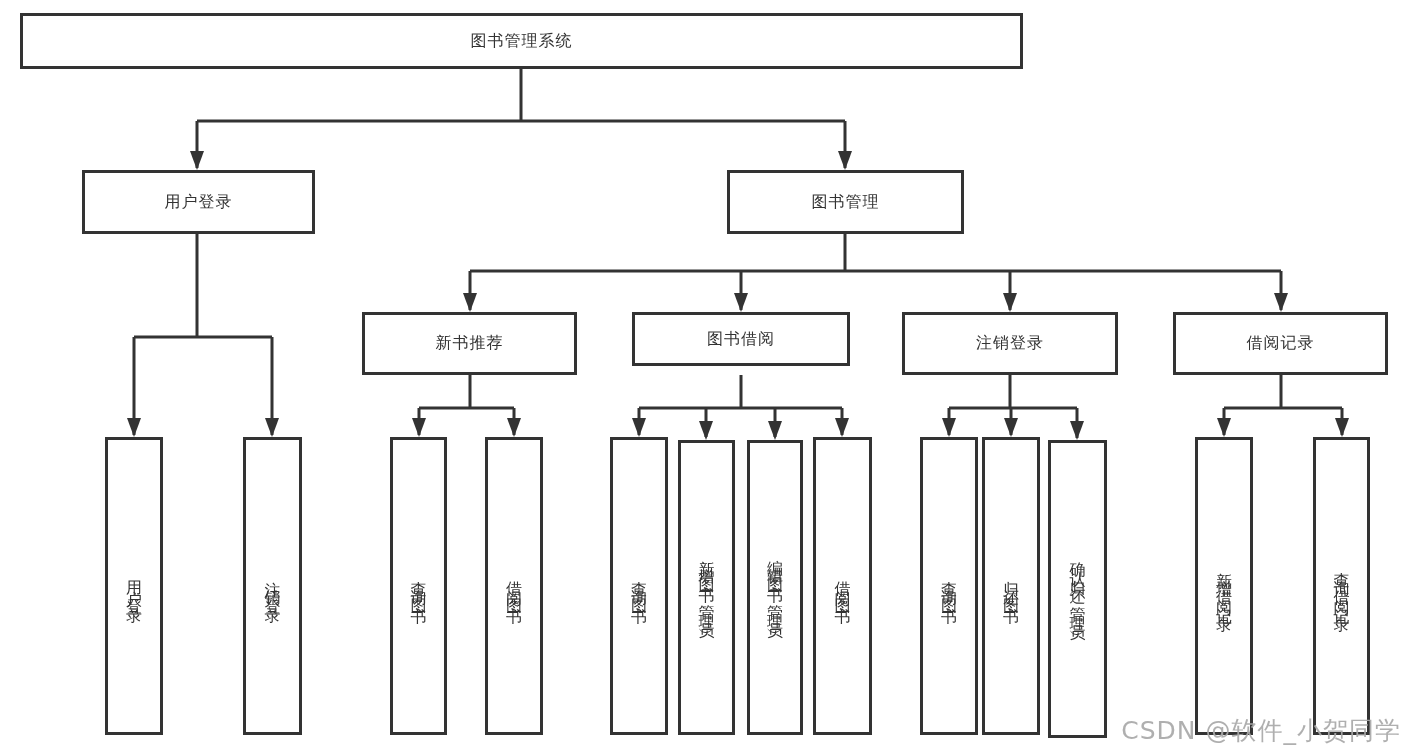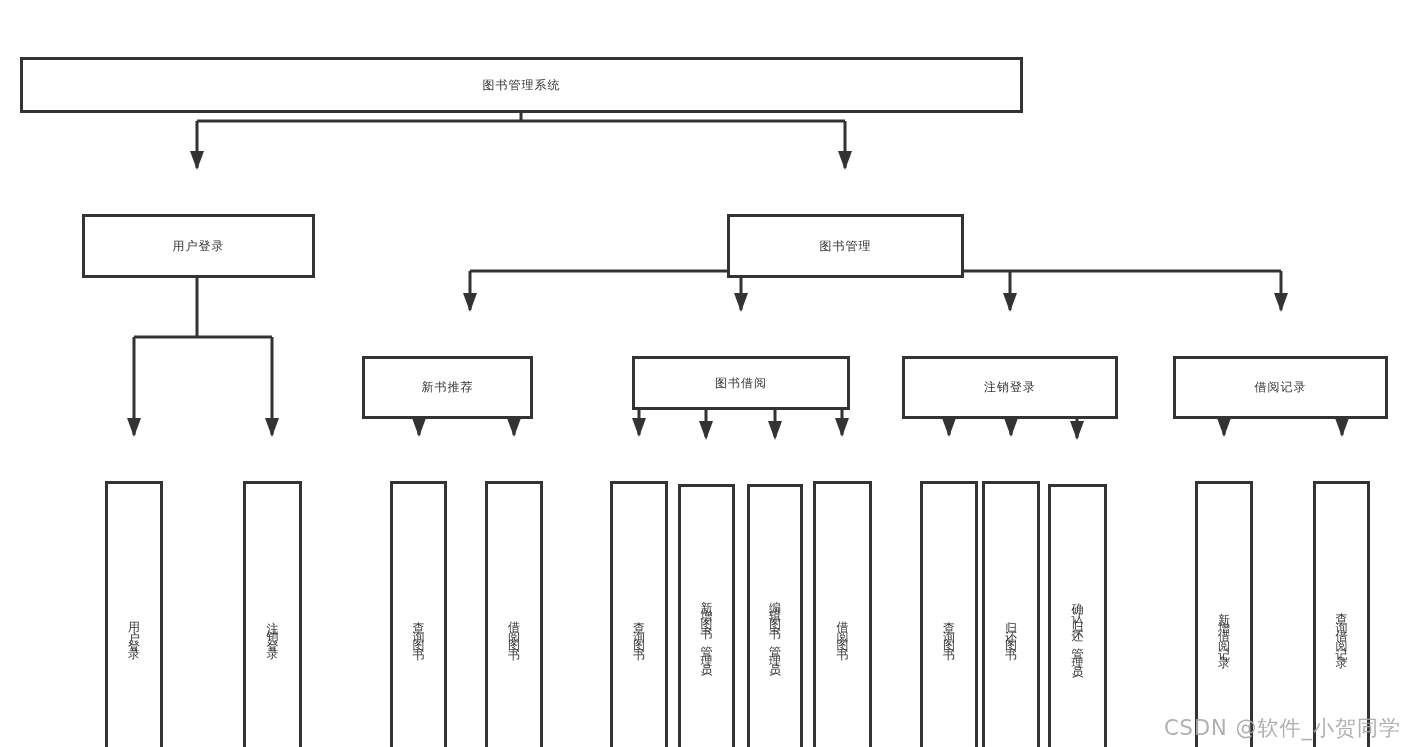--- a/index.html
+++ b/index.html
@@ -30,40 +30,39 @@
   .node {
     position: absolute;
     box-sizing: border-box;
     border: 3px solid #333333;
     background: #ffffff;
     color: #333333;
     display: flex;
     align-items: center;
     justify-content: center;
     z-index: 2;
-    font-size: 12px;
-    margin-top: 44px;
+    font-size: 16px;
   }
   .node.h {
     letter-spacing: 1px;
     white-space: nowrap;
   }
   .node.v span {
     writing-mode: vertical-rl;
     text-orientation: mixed;
     letter-spacing: 9px;
     line-height: 1;
     white-space: nowrap;
   }
   .watermark {
     position: absolute;
     right: 4px;
     top: 714px;
     z-index: 10;
-    font-size: 21px;
+    font-size: 25px;
     color: rgba(168, 168, 168, 0.92);
     letter-spacing: 1px;
     white-space: nowrap;
   }
 </style>
 </head>
 <body>
 
 <div class="canvas">
 
@@ -105,21 +104,21 @@
       <polygon points="1224,437 1217,418 1231,418"></polygon>
       <polygon points="1342,437 1335,418 1349,418"></polygon>
     </g>
   </svg>
 
   <div class="node h" style="left:20px; top:13px; width:1003px; height:56px;">图书管理系统</div>
 
   <div class="node h" style="left:82px; top:170px; width:233px; height:64px;">用户登录</div>
   <div class="node h" style="left:727px; top:170px; width:237px; height:64px;">图书管理</div>
 
-  <div class="node h" style="left:362px; top:312px; width:171px; height:63px;">新书推荐</div>
+  <div class="node h" style="left:362px; top:312px; width:215px; height:63px;">新书推荐</div>
   <div class="node h" style="left:632px; top:312px; width:218px; height:54px;">图书借阅</div>
   <div class="node h" style="left:902px; top:312px; width:216px; height:63px;">注销登录</div>
   <div class="node h" style="left:1173px; top:312px; width:215px; height:63px;">借阅记录</div>
 
   <div class="node v" style="left:105px; top:437px; width:58px; height:298px;">
     <span>用户登录</span>
   </div>
   <div class="node v" style="left:243px; top:437px; width:59px; height:298px;">
     <span>注销登录</span>
   </div>

